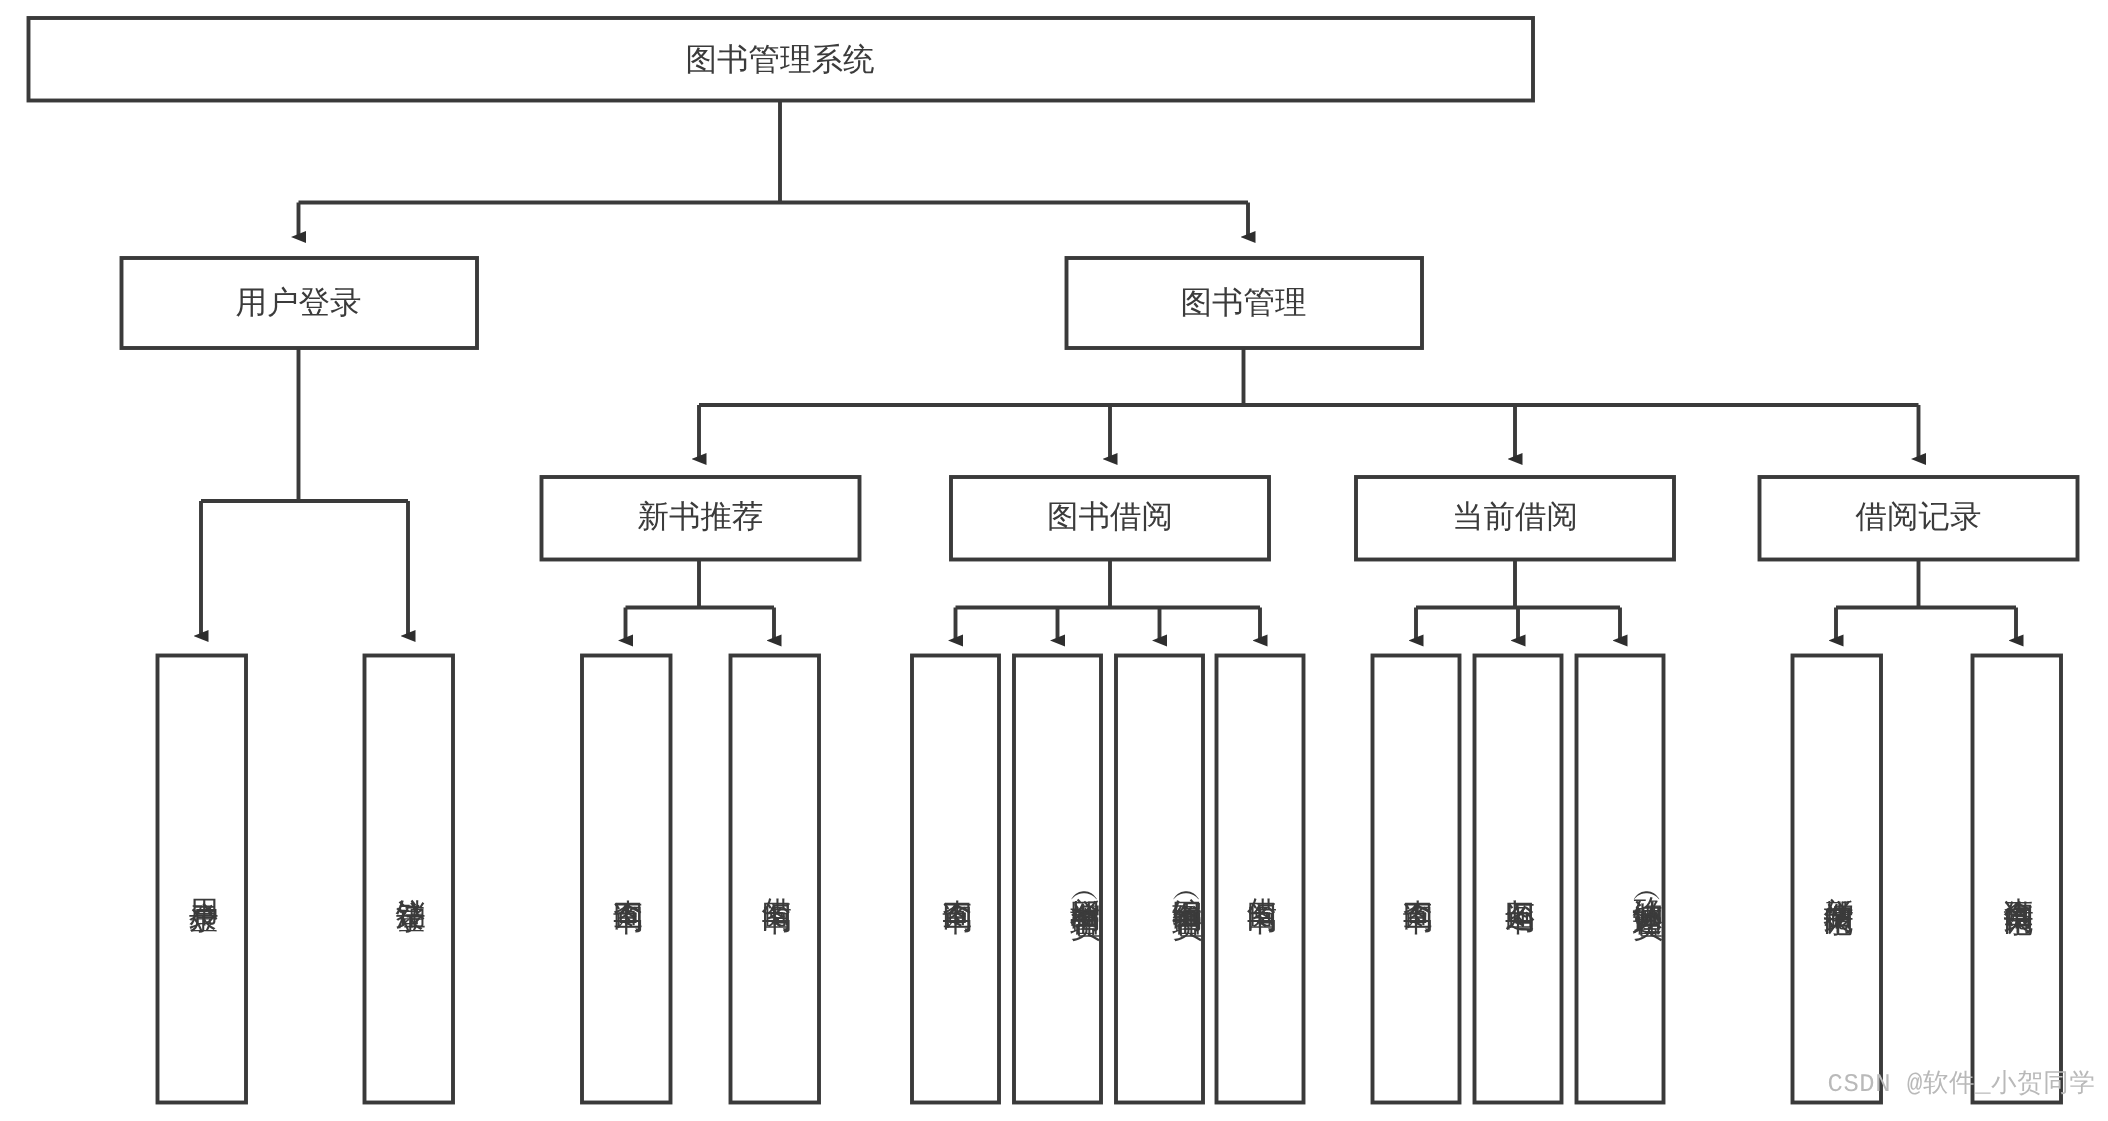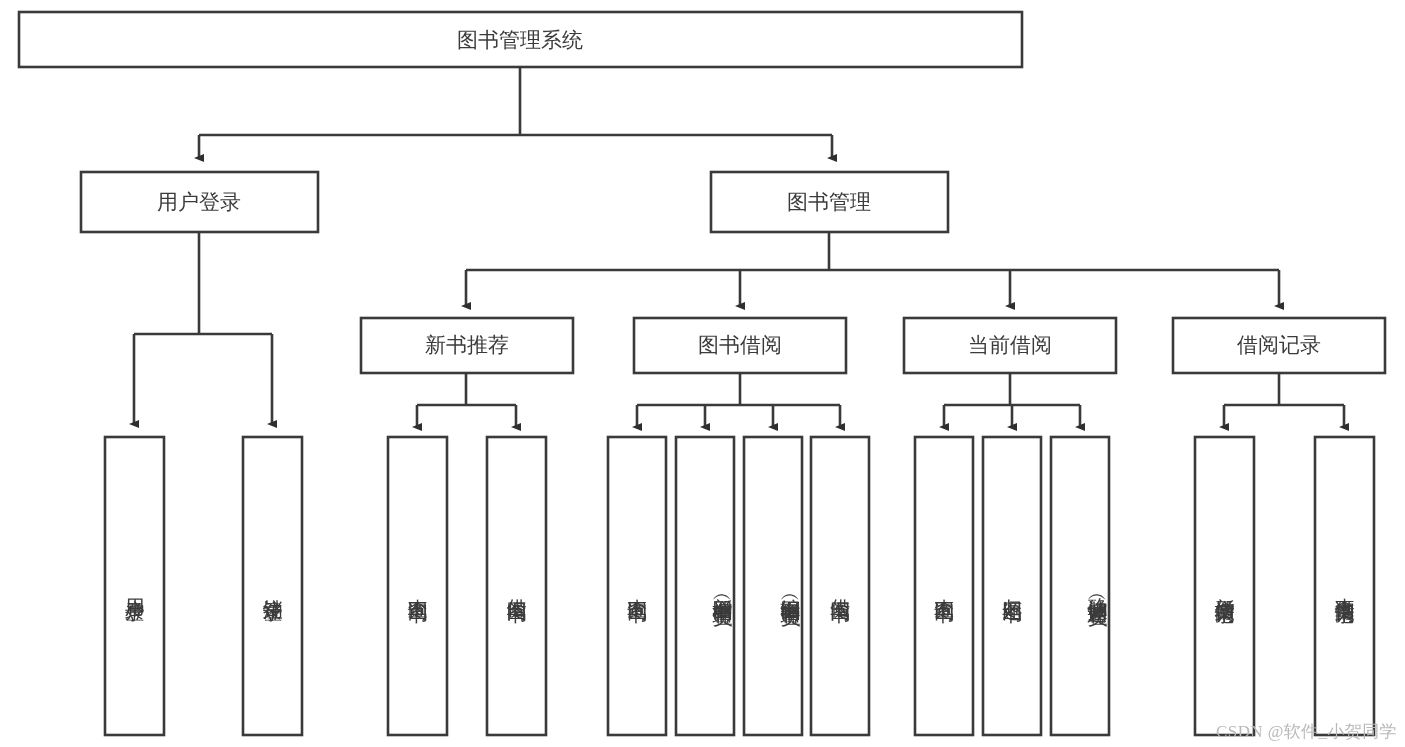--- a/index.html
+++ b/index.html
@@ -66,22 +66,22 @@
     justify-content: center;
   }
   .vlabel-top {
     display: flex;
     align-items: flex-start;
     justify-content: center;
   }
   .watermark {
     position: absolute;
     right: 8px;
-    bottom: 4px;
-    font-family: Liberation Serif, serif;
+    bottom: 14px;
+    font-family: Liberation Mono, monospace;
     font-size: 17px;
     color: #b9b9b9;
     letter-spacing: 0.4px;
     white-space: nowrap;
     user-select: none;
   }
 </style>
 </head>
 <body>
 

